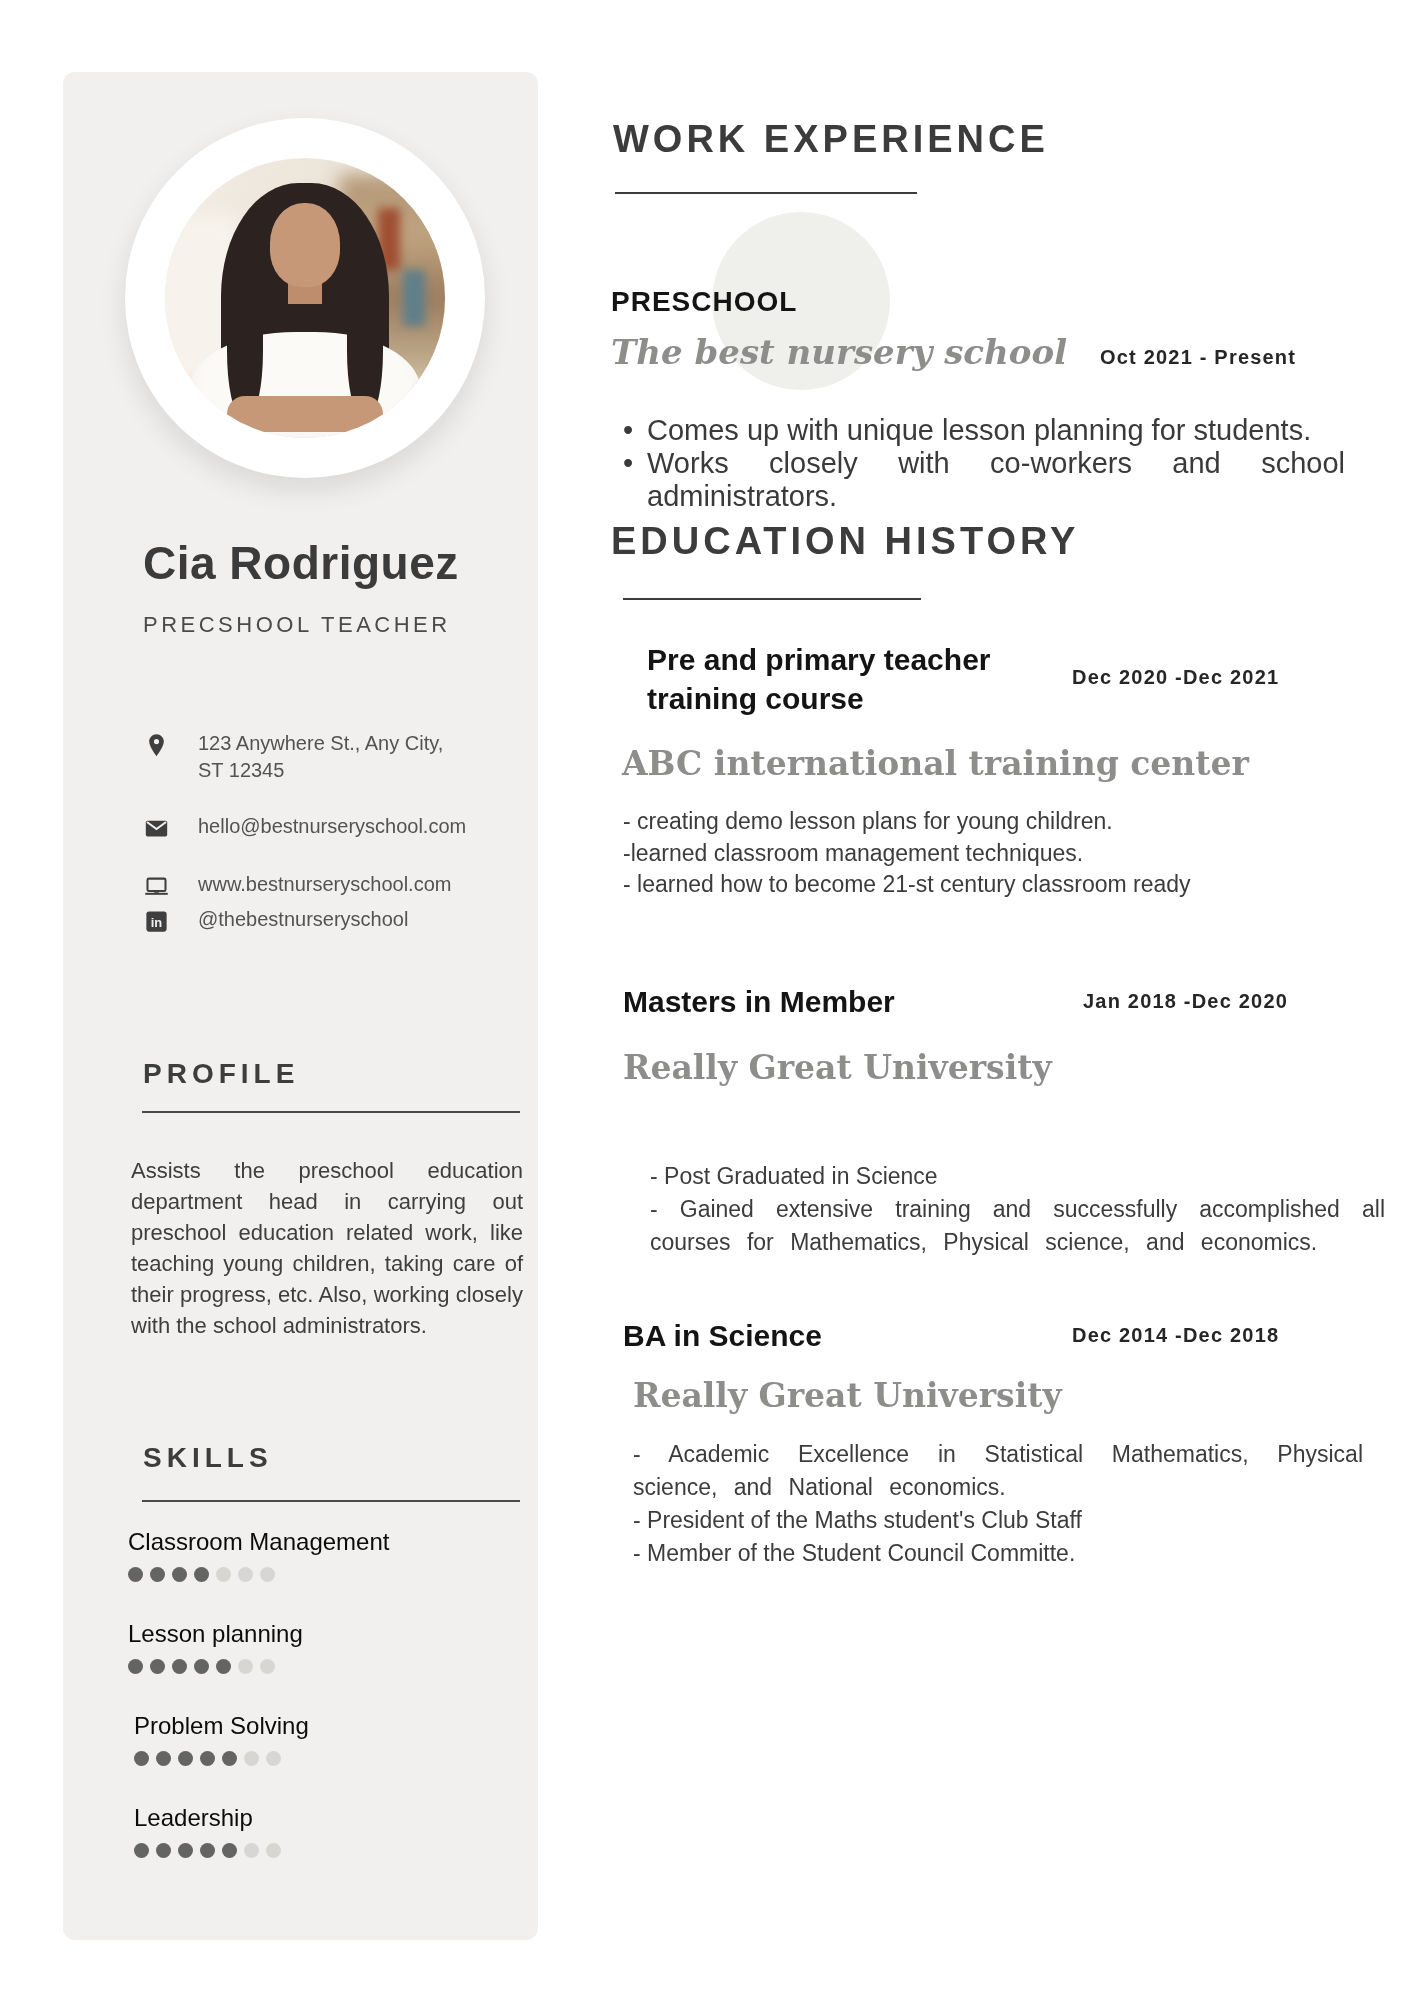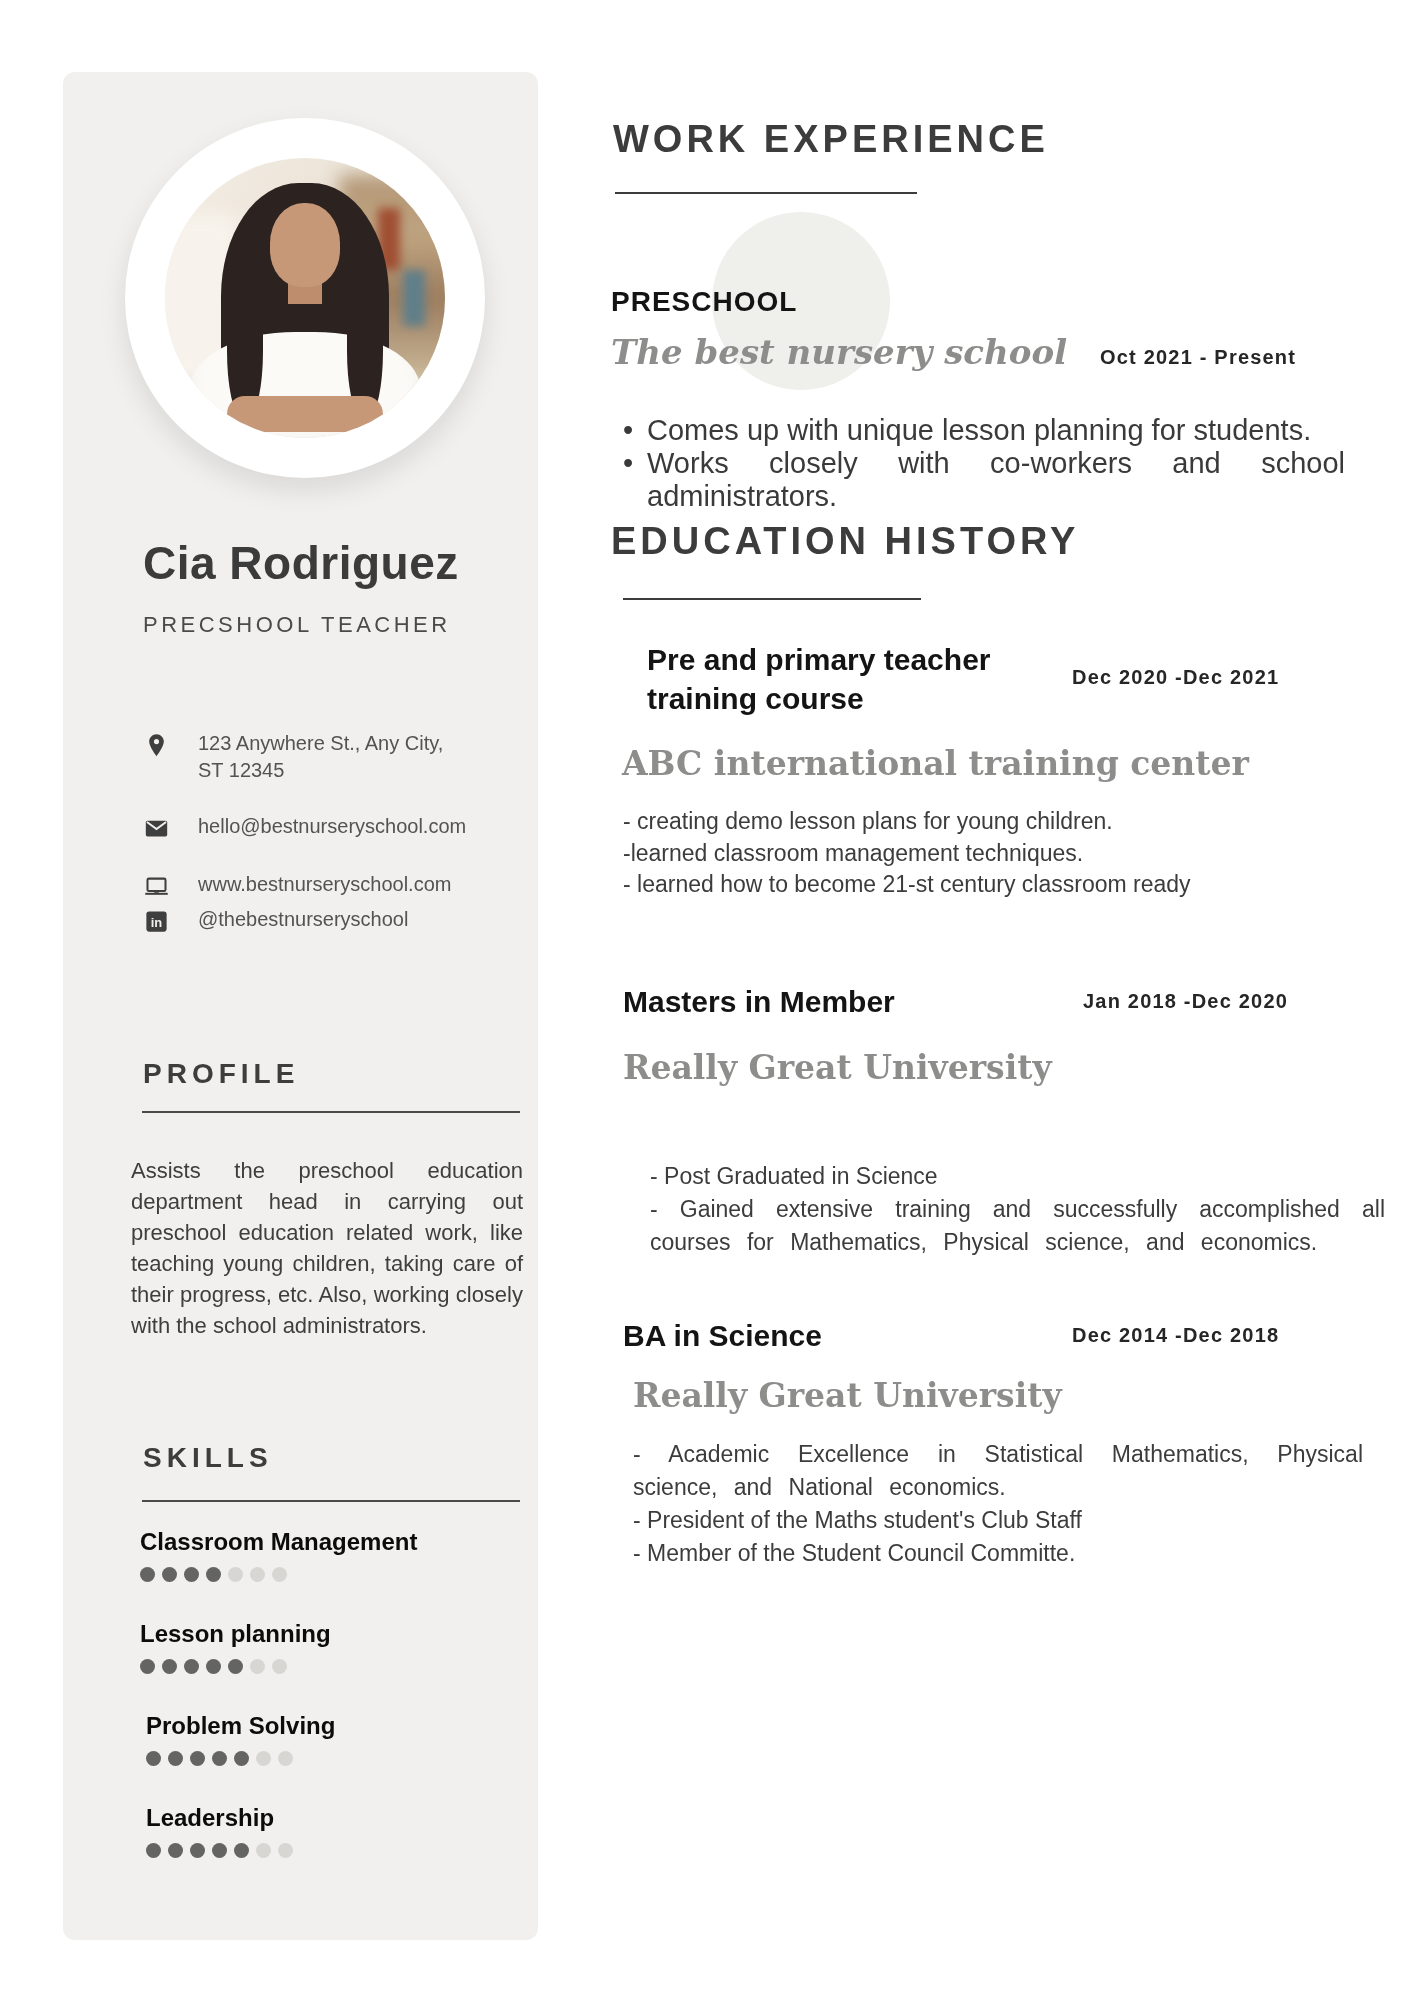--- a/index.html
+++ b/index.html
@@ -41,21 +41,21 @@
   .c-val { font-size:20px; line-height:27px; color:#535353; width:260px; }
   .c-val.breakall { word-break:break-all; }
   .c-row.tight { margin-bottom:6px; }
 
   .side-h { position:absolute; left:143px; font-size:28px; font-weight:bold; color:#3d3d3d; letter-spacing:5px; }
   .rule { position:absolute; background:#4a4a4a; height:2px; }
 
   .profile-p { position:absolute; left:131px; top:1155px; width:392px; font-size:22px; line-height:31px;
                color:#3e3e3e; text-align:justify; }
 
-  .skills { position:absolute; left:140px; top:1528px; width:360px;font-weight:bold; }
+  .skills { position:absolute; left:128px; top:1528px; width:360px; }
   .skill { margin-bottom:38px; }
   .skill-label { font-size:24px; color:#0c0c0c; }
   .dots { margin-top:11px; line-height:0; }
   .dot { display:inline-block; width:15px; height:15px; border-radius:50%; background:#646462; margin-right:7px; }
   .dot.off { background:#d7d6d3; }
 
   
   .main-h { position:absolute; font-size:38px; font-weight:bold; color:#3c3c3c; letter-spacing:4px; }
   .job-title { position:absolute; left:611px; top:286px; font-size:28px; font-weight:bold; color:#141414; letter-spacing:1px; }
   .slab { font-family:"DejaVu Serif", serif; font-weight:bold; color:#8d8d8b; }

